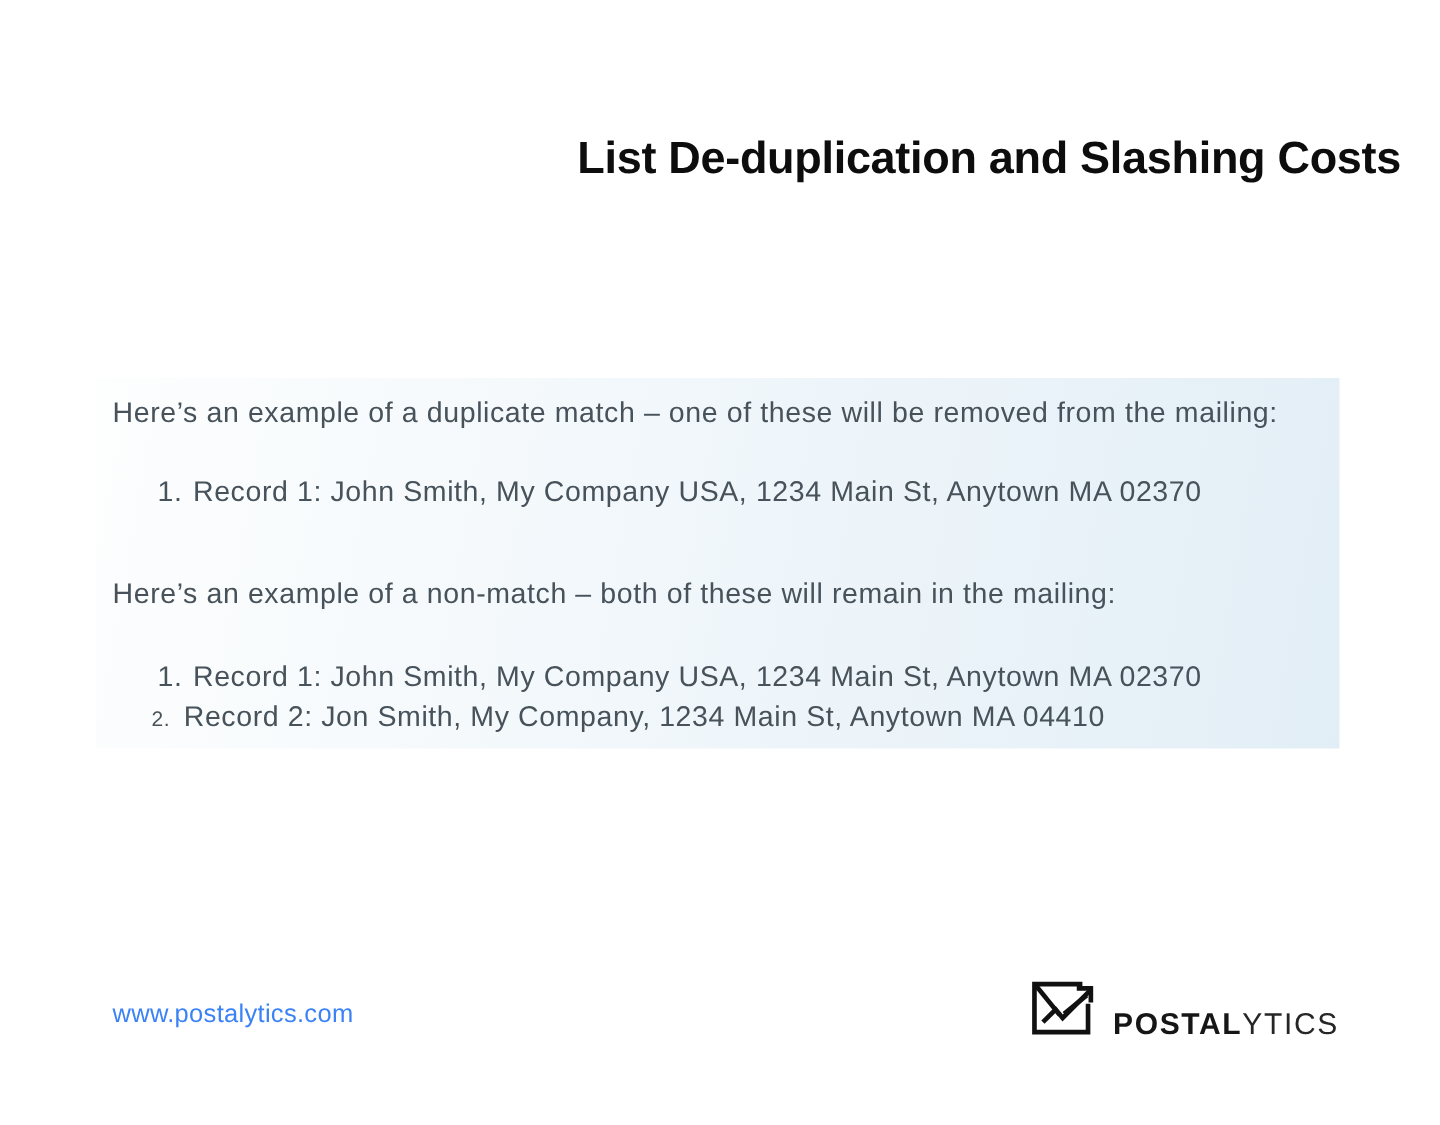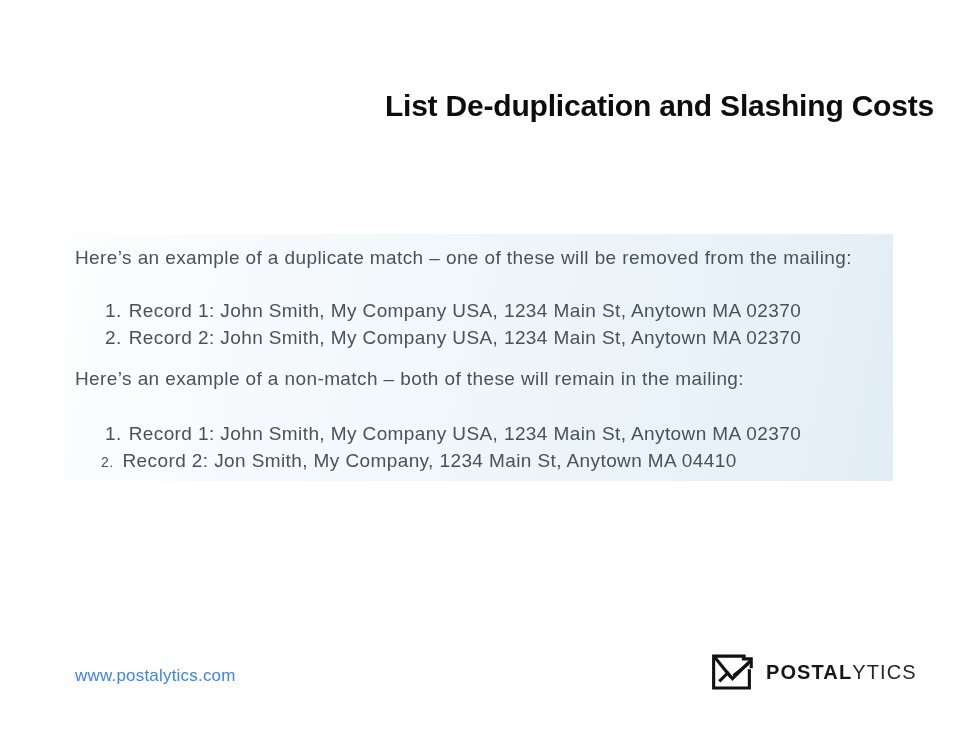--- a/index.html
+++ b/index.html
@@ -23,21 +23,21 @@
     line-height: 32px;
     font-weight: 800;
     letter-spacing: -0.2px;
     color: #0d0d0d;
   }
 
   
   .panel {
     position: absolute;
     left: 64px;
-    top: 234px;
+    top: 252px;
     width: 829px;
     height: 247px;
     background: linear-gradient(100deg, #fdfefe 0%, #f1f7fb 45%, #e2eef6 100%);
     text-align: right;
   }
   .panel .line {
     position: absolute;
     white-space: nowrap;
     font-size: 19px;
     letter-spacing: 0.4px;
@@ -56,25 +56,25 @@
   .site-url {
     position: absolute;
     left: 75px;
     top: 666px;
     font-size: 17px;
     letter-spacing: 0.2px;
     color: #3b82f6;
   }
   .brand {
     position: absolute;
-    left: 708px;
+    left: 684px;
     top: 650px;
     height: 45px;
     display: flex;
-    align-items: center;
+    align-items: flex-end;
   }
   .brand-icon { margin-right: 11px; display: block; }
   .brand-text {
     font-size: 20px;
     letter-spacing: 1.1px;
     color: #161616;
     white-space: nowrap;
   }
   .brand-bold { font-weight: 800; }
   .brand-light { font-weight: 400; color: #262626; }
@@ -85,23 +85,20 @@
 <div class="slide">
 
   <h1 class="title">List De-duplication and Slashing Costs</h1>
 
   <div class="panel">
 
     <div class="line intro-1">Here’s an example of a duplicate match – one of these will be removed from the mailing:</div>
 
     <div class="line item-1a">
       <span class="num">1.</span><span>Record 1: John Smith, My Company USA, 1234 Main St, Anytown MA 02370</span>
-    </div>
-    <div class="line item-1b">
-      <span class="num">2.</span><span>Record 2: John Smith, My Company USA, 1234 Main St, Anytown MA 02370</span>
     </div>
 
     <div class="line intro-2">Here’s an example of a non-match – both of these will remain in the mailing:</div>
 
     <div class="line item-2a">
       <span class="num">1.</span><span>Record 1: John Smith, My Company USA, 1234 Main St, Anytown MA 02370</span>
     </div>
     <div class="line item-2b">
       <span class="num small">2.</span><span>Record 2: Jon Smith, My Company, 1234 Main St, Anytown MA 04410</span>
     </div>

